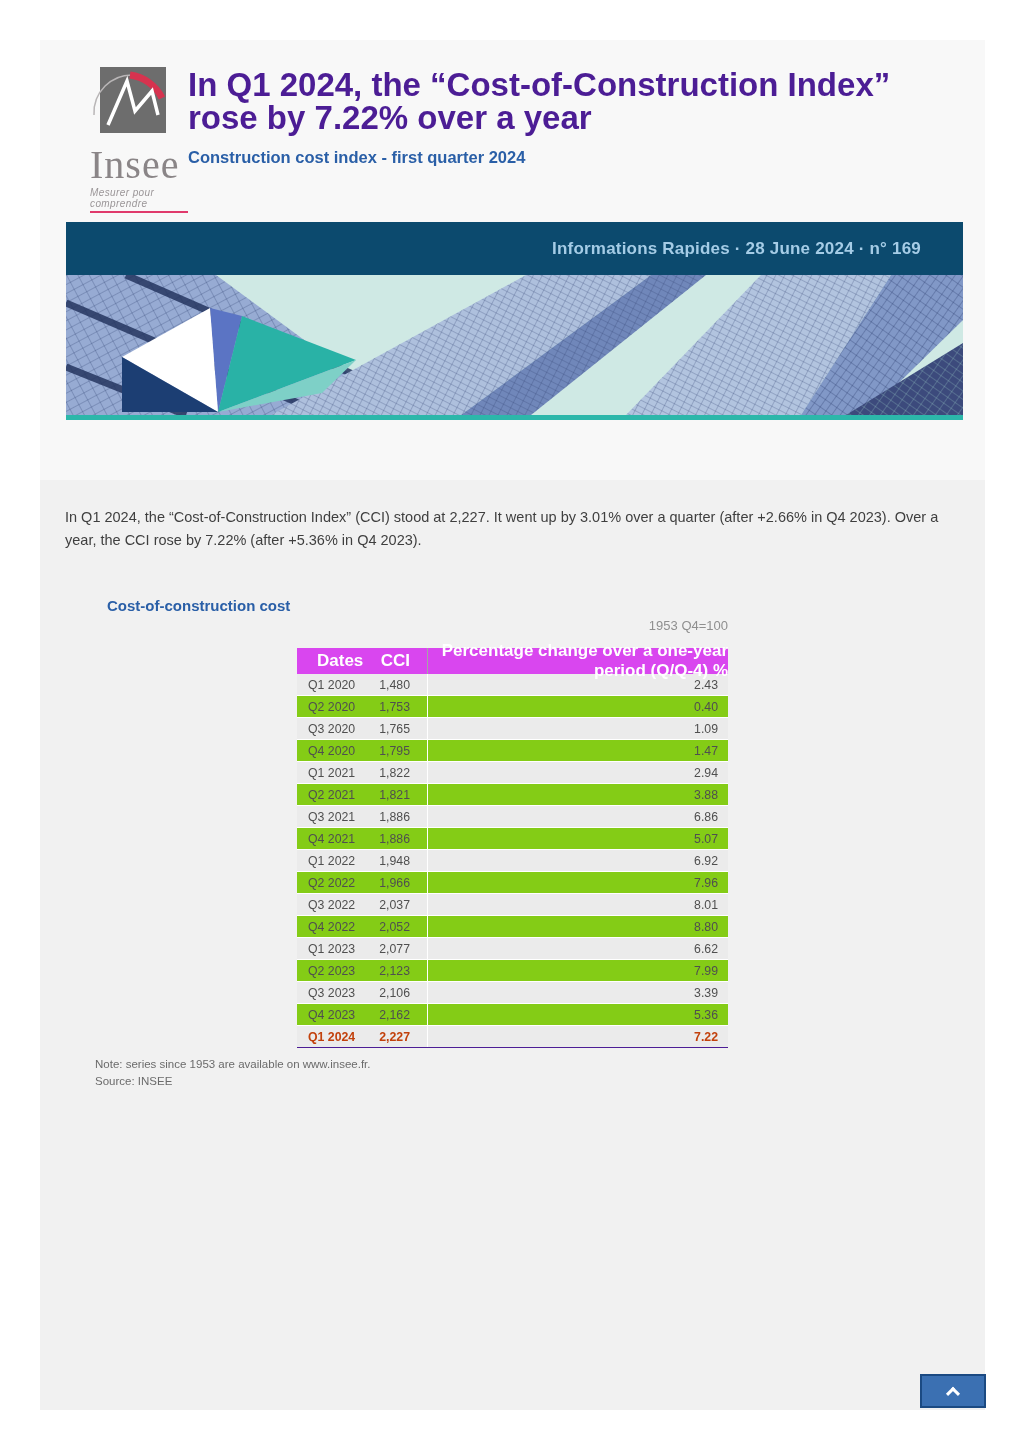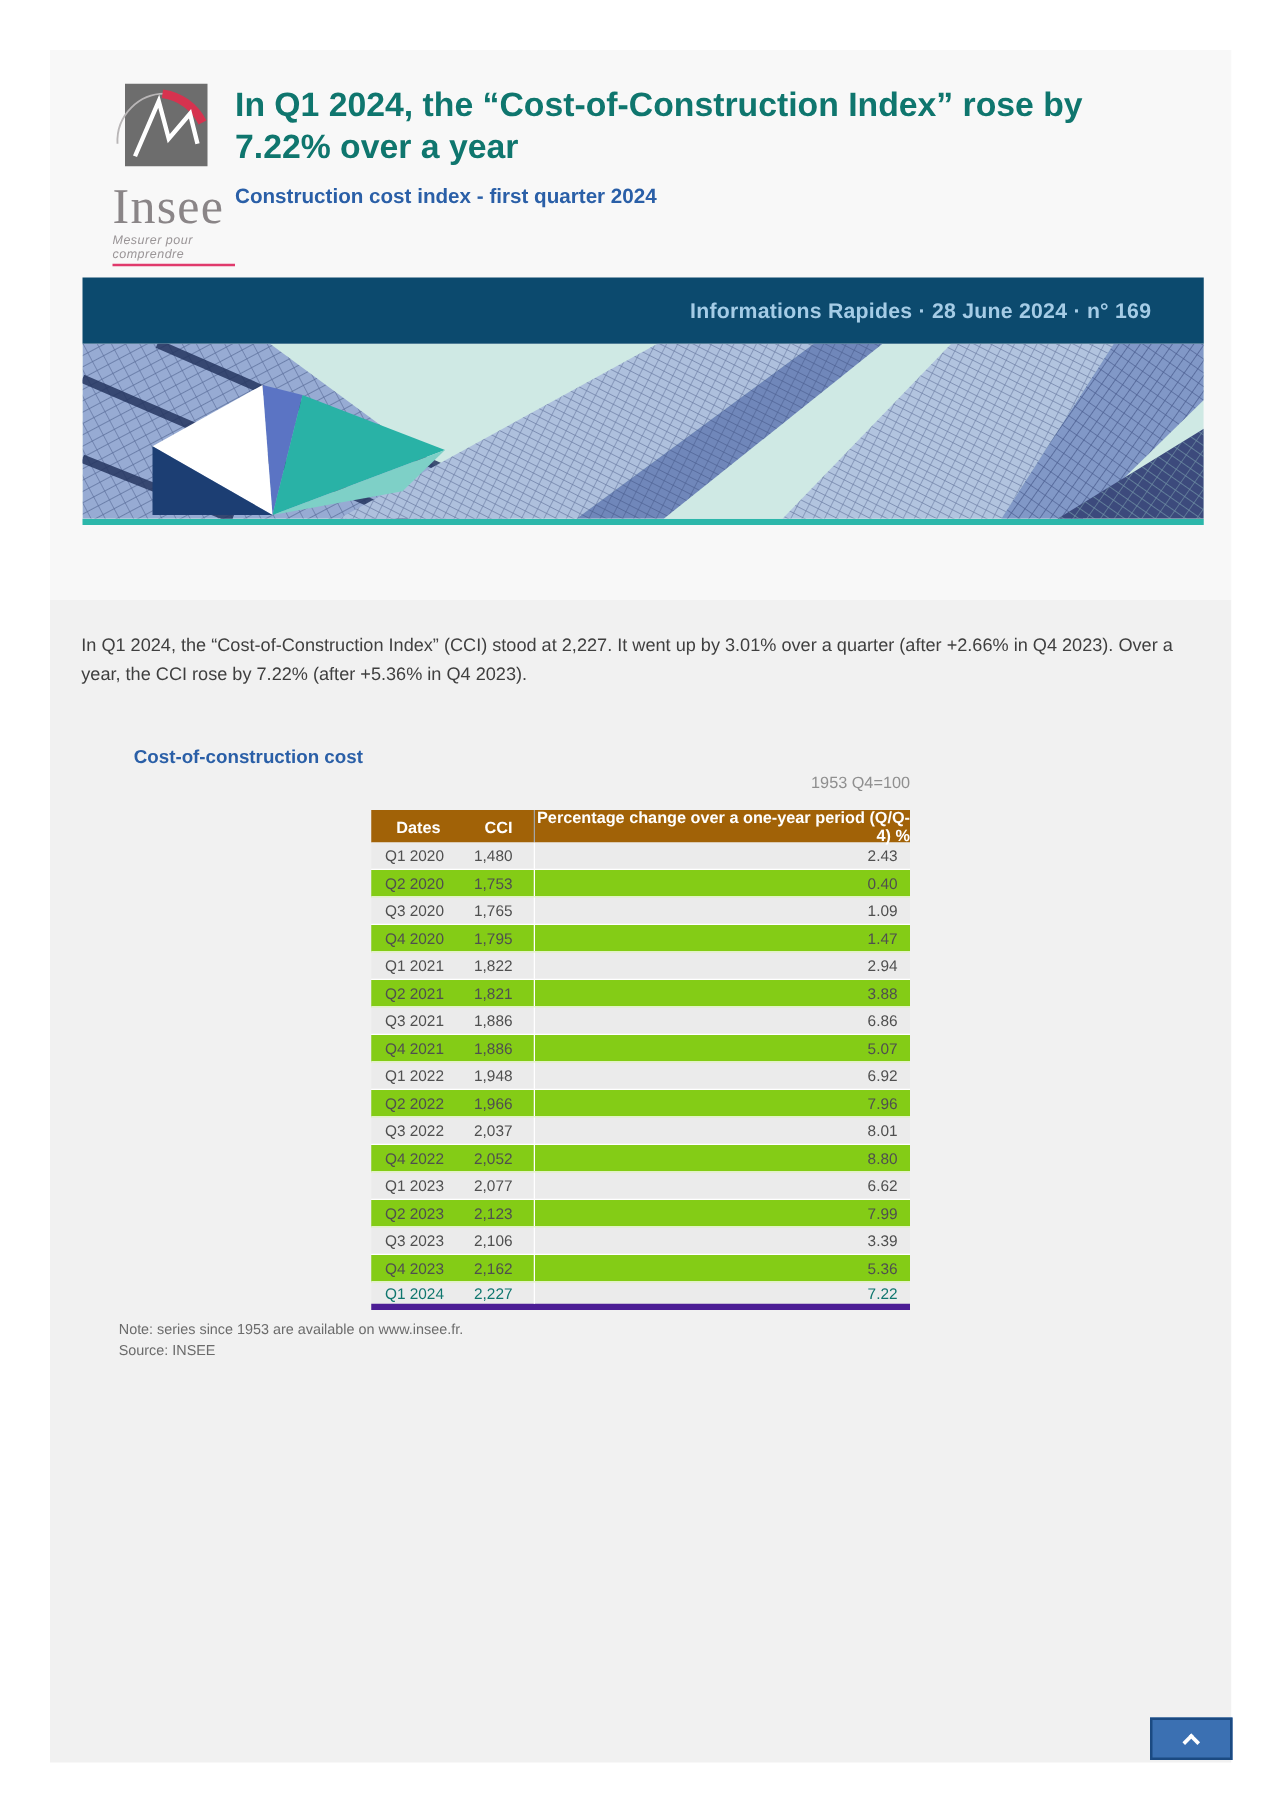--- a/index.html
+++ b/index.html
@@ -12,42 +12,42 @@
 
   
   .logo { position:absolute; left:50px; top:25px; width:110px; }
   .logo-mark { display:block; }
   .logo-brand { font-size:40px; line-height:40px; color:#8a8587; letter-spacing:1px; margin-top:2px; font-family:"Liberation Serif", serif; }
   .logo-tagline { font-size:10px; color:#9a9597; margin-top:2px; letter-spacing:.4px;font-style:italic; }
   .logo-underline { width:98px; height:2px; background:#e03a6c; margin-top:2px; }
 
   
   .headline { position:absolute; left:148px; top:28px; width:760px; }
-  .title { font-size:27px; line-height:33px; font-weight:bold; color:#0f766e; }
+  .title { font-size:33px; line-height:33px; font-weight:bold; color:#4c1d95; }
   .subtitle { margin-top:14px; font-size:16.5px; font-weight:bold; color:#2a5fa7; }
 
   
   .banner { position:absolute; left:26px; top:182px; width:897px; height:198px; }
   .banner-bar { height:53px; background:#0c4a6e; display:flex; align-items:center; justify-content:flex-end; padding-right:42px; }
   .banner-bar span { color:#a5cce6; font-weight:bold; font-size:17px; letter-spacing:.2px; }
   .banner-img { display:block; width:897px; height:140px; }
   .banner-strip { height:5px; background:#2cb7aa; }
 
   
   .intro { position:absolute; left:25px; top:466px; width:905px; font-size:14.5px; line-height:23px; color:#3f3f3f; }
 
   
   .table-title { position:absolute; left:67px; top:557px; font-size:15px; font-weight:bold; color:#2a5fa7; }
   .unit-label { position:absolute; left:257px; top:578px; width:431px; text-align:right; font-size:13px; color:#8f8f8f; }
   .datatable { position:absolute; left:257px; top:608px; width:431px; font-size:12.3px; color:#4f4f4f; }
-  .thead { display:flex; align-items:center; height:26px; background:#a16207; color:#ffffff; font-weight:bold; font-size:13px; }
+  .thead { display:flex; align-items:center; height:26px; background:#d946ef; color:#ffffff; font-weight:bold; font-size:17px; }
   .row { display:flex; align-items:center; height:22px; border-bottom:1px solid #ffffff; }
   .row.shade { background:#ebebeb; }
   .row:not(.shade) { background:#84cc16; }
-  .row.last { font-weight:normal; color:#0f766e; border-bottom:5px solid #4c1d95; }
+  .row.last { font-weight:bold; color:#c2410c; border-bottom:1px solid #4c1d95; }
   .c-date { width:70px; padding-left:11px; }
   .c-cci { width:43px; text-align:right; }
   .c-pct { flex:1; text-align:right; padding-right:10px; margin-left:17px; border-left:1px solid #ffffff; height:100%; display:flex; align-items:center; justify-content:flex-end; }
   .thead .c-date { padding-left:20px; }
   .thead .c-pct { justify-content:center; padding-right:0; border-left:1px solid #a5a5a5; }
 
   .notes { position:absolute; left:55px; top:1016px; font-size:11.5px; line-height:17px; color:#6b6b6b; }
 
   
   .scroll-top { position:absolute; left:880px; top:1334px; width:66px; height:34px; background:#3b70b2; border:2px solid #1b4a82; display:flex; align-items:center; justify-content:center; cursor:pointer; }

